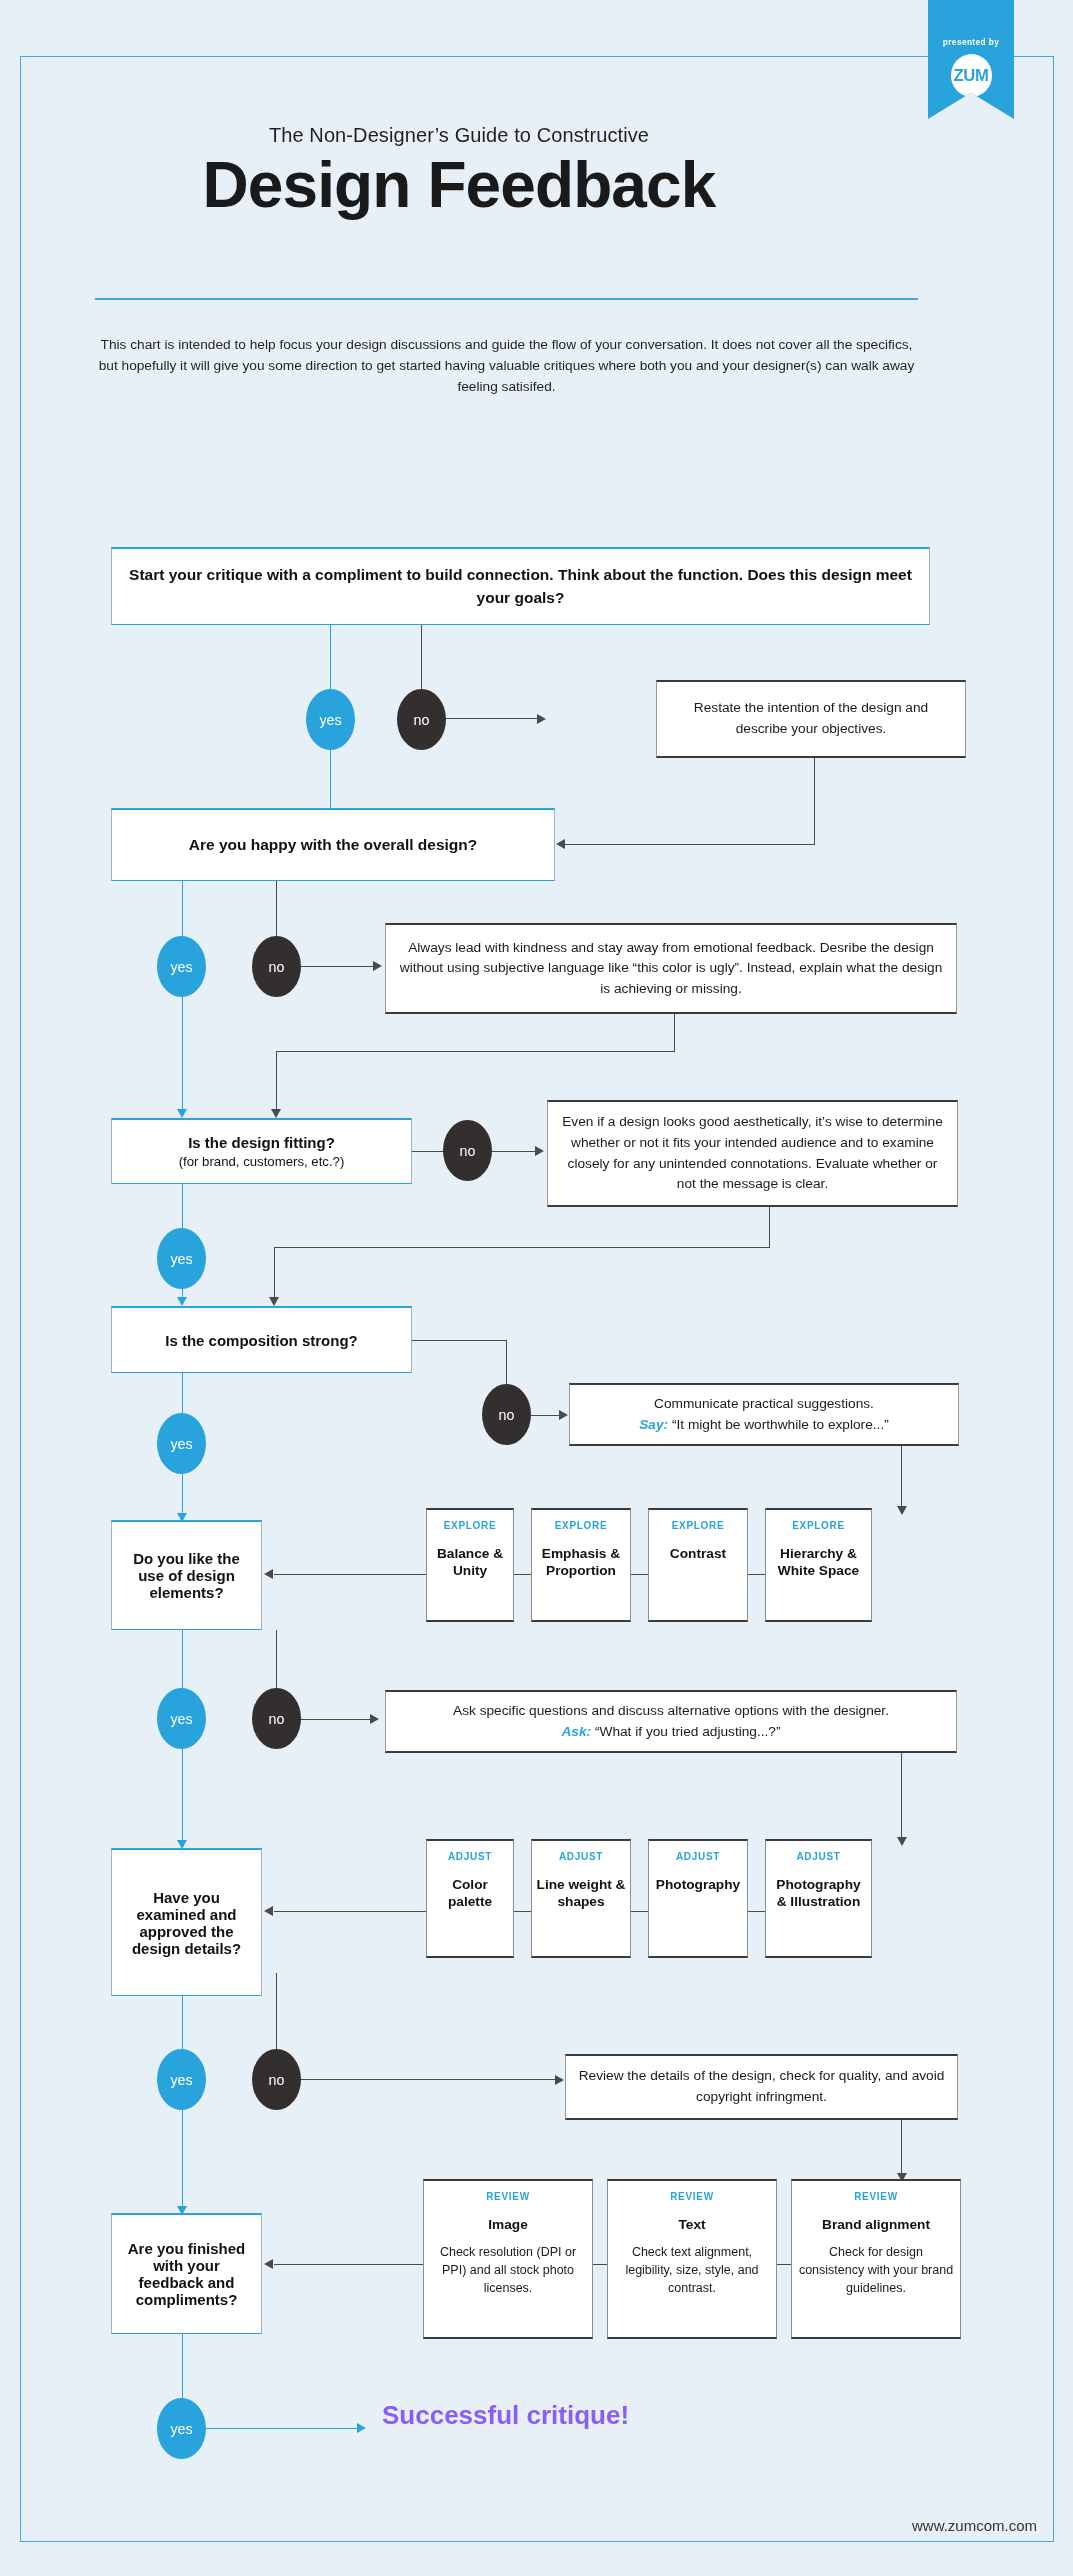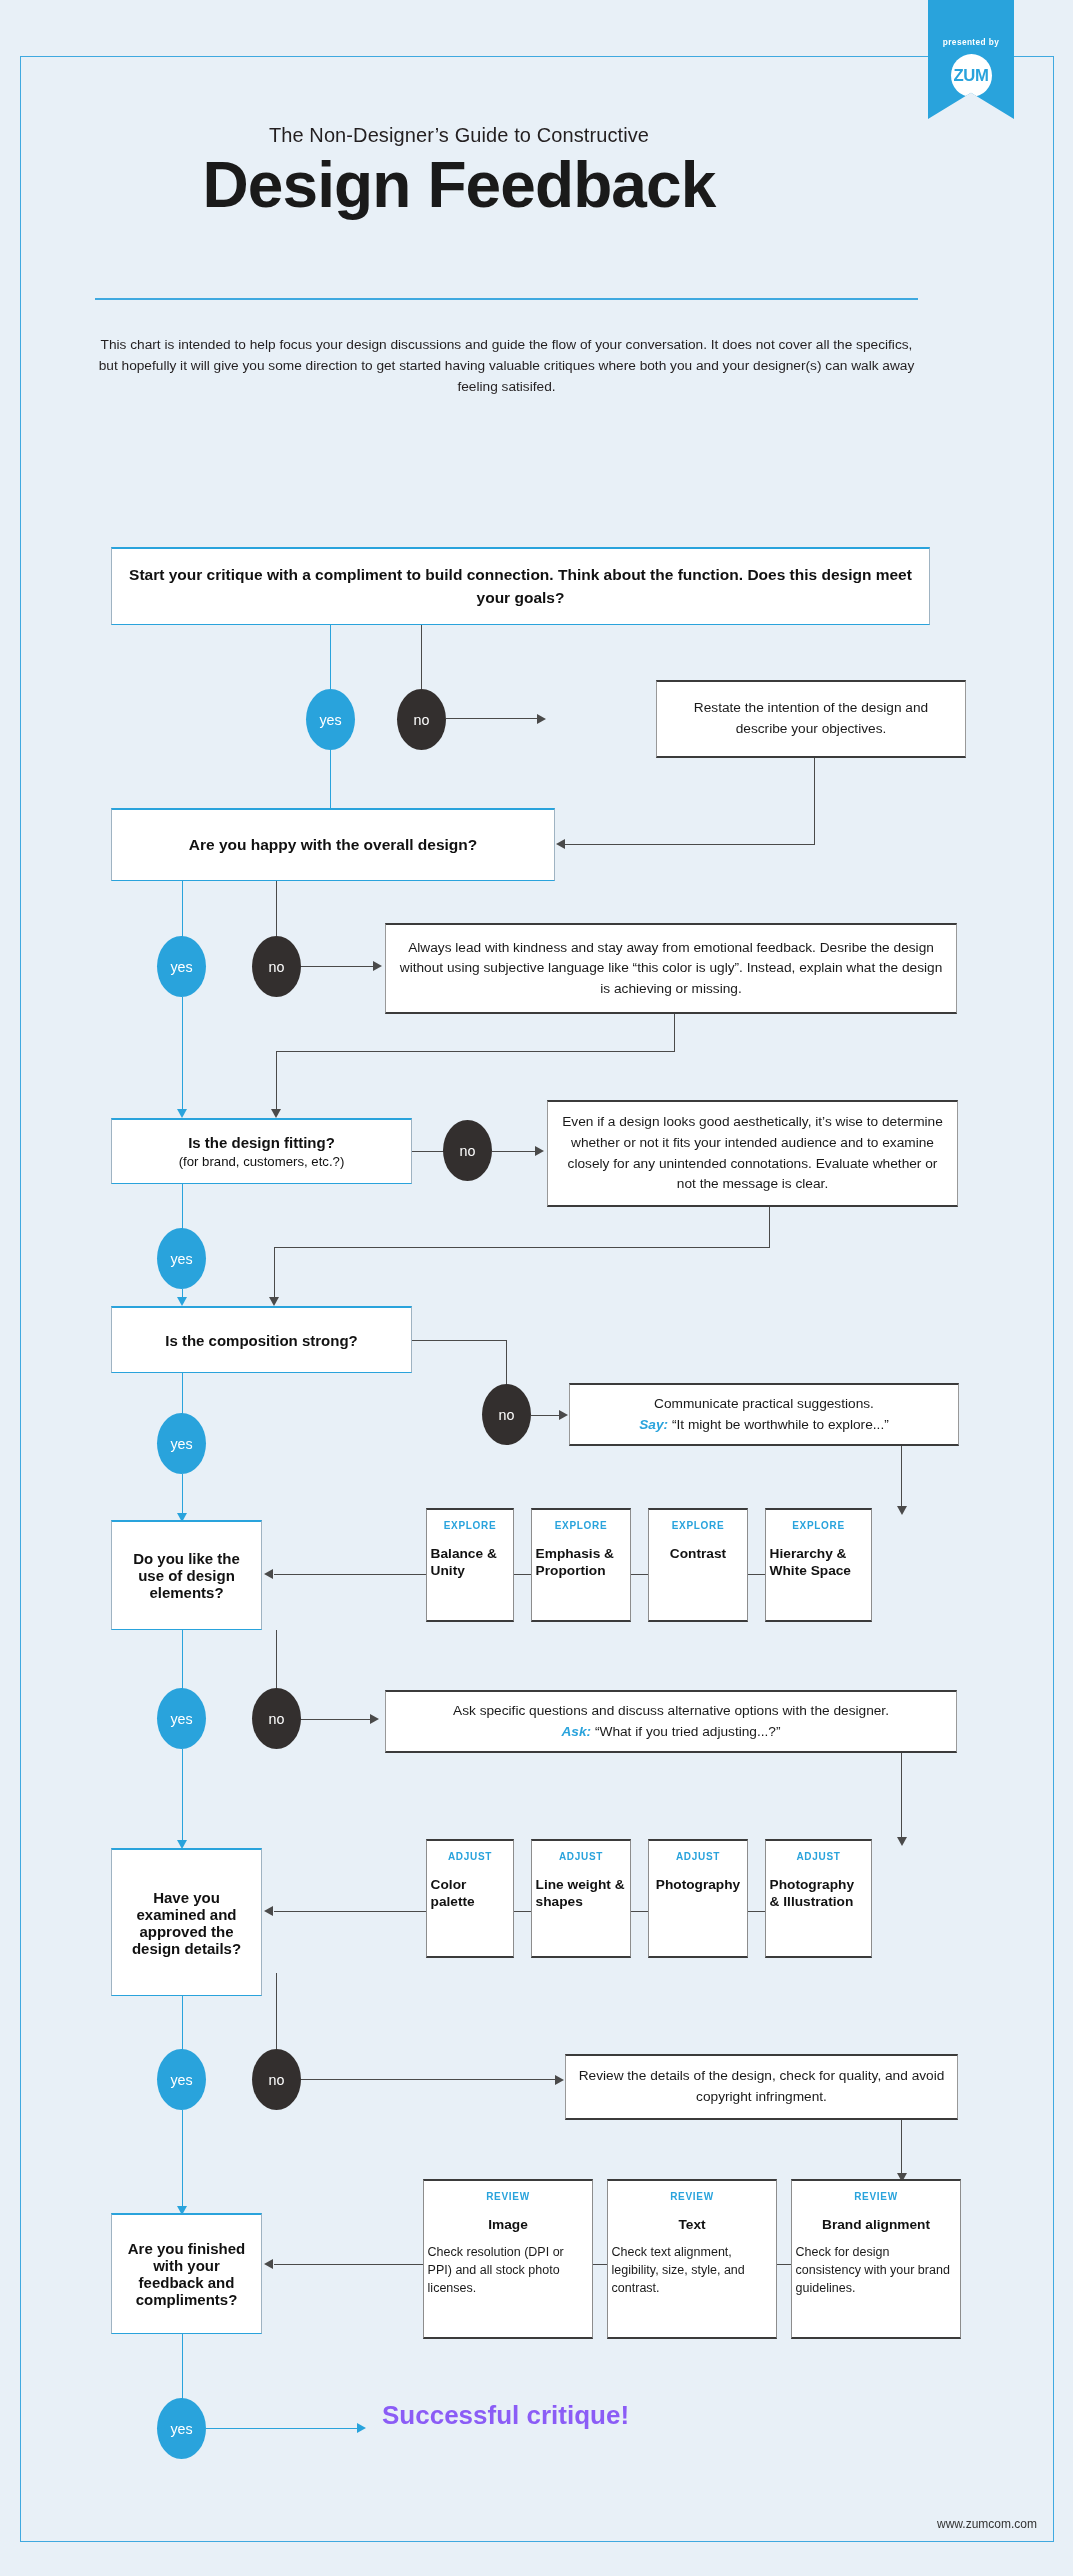--- a/index.html
+++ b/index.html
@@ -103,20 +103,21 @@
   }
   .darkbox .say { color: #29a3dc; font-weight: 700; font-style: italic; }
 
   
   .card {
     position: absolute;
     background: #ffffff;
     border: 0.6px solid #8d8d8d;
     border-top: 2.4px solid #3b3b3b;
     border-bottom: 2.4px solid #3b3b3b;
+    text-align: center;
     padding: 9.5px 3.6px;
     z-index: 6;
     display: flex; flex-direction: column; align-items: center;
   }
   .card .tag {
     color: #29a3dc; font-weight: 700; font-size: 10px;
     letter-spacing: 0.7px;
   }
   .card .ttl {
     color: #111; font-weight: 700; font-size: 13.7px; line-height: 1.22;
@@ -152,21 +153,21 @@
   .arrow.right.blue { border-top: 5.4px solid transparent; border-bottom: 5.4px solid transparent; border-left: 9px solid #29a3dc; }
   .arrow.left.dark  { border-top: 5.4px solid transparent; border-bottom: 5.4px solid transparent; border-right: 9px solid #4a4a4a; }
 
   
   #final {
     position: absolute; left: 382px; top: 2400px;
     font-size: 26px; font-weight: 700; color: #8b5cf6;
   }
   #footer-url {
     position: absolute; right: 36px; top: 2517px;
-    font-size: 12px; color: #333;
+    font-size: 15px; color: #333;
   }
 </style>
 </head>
 <body>
 
 <div id="frame"></div>
 
 <div id="ribbon">
   <div class="presented">presented by</div>
   <div class="logo-circle">

